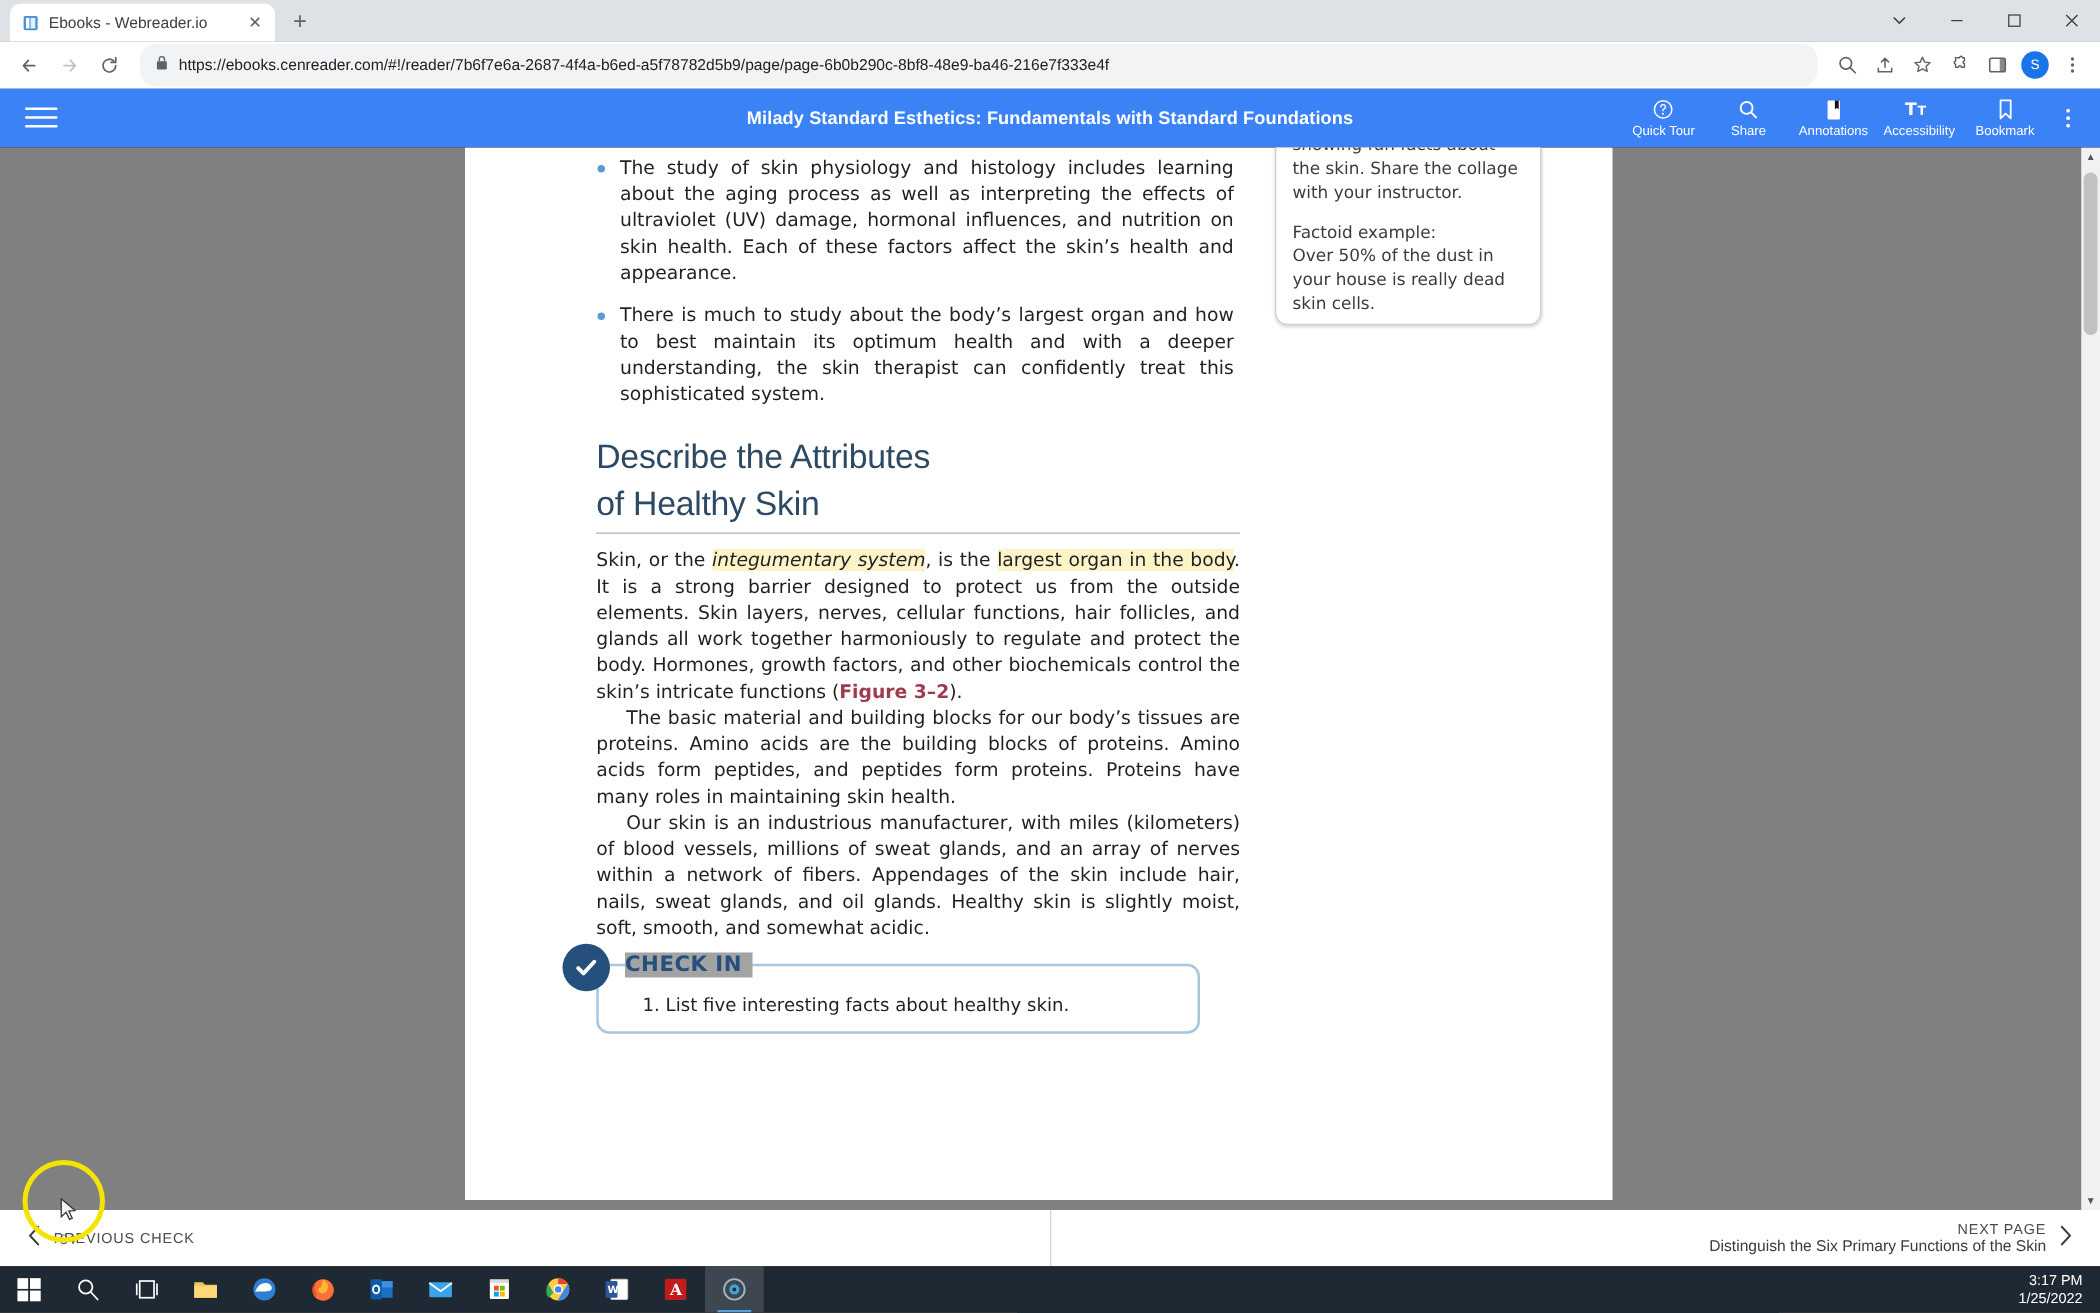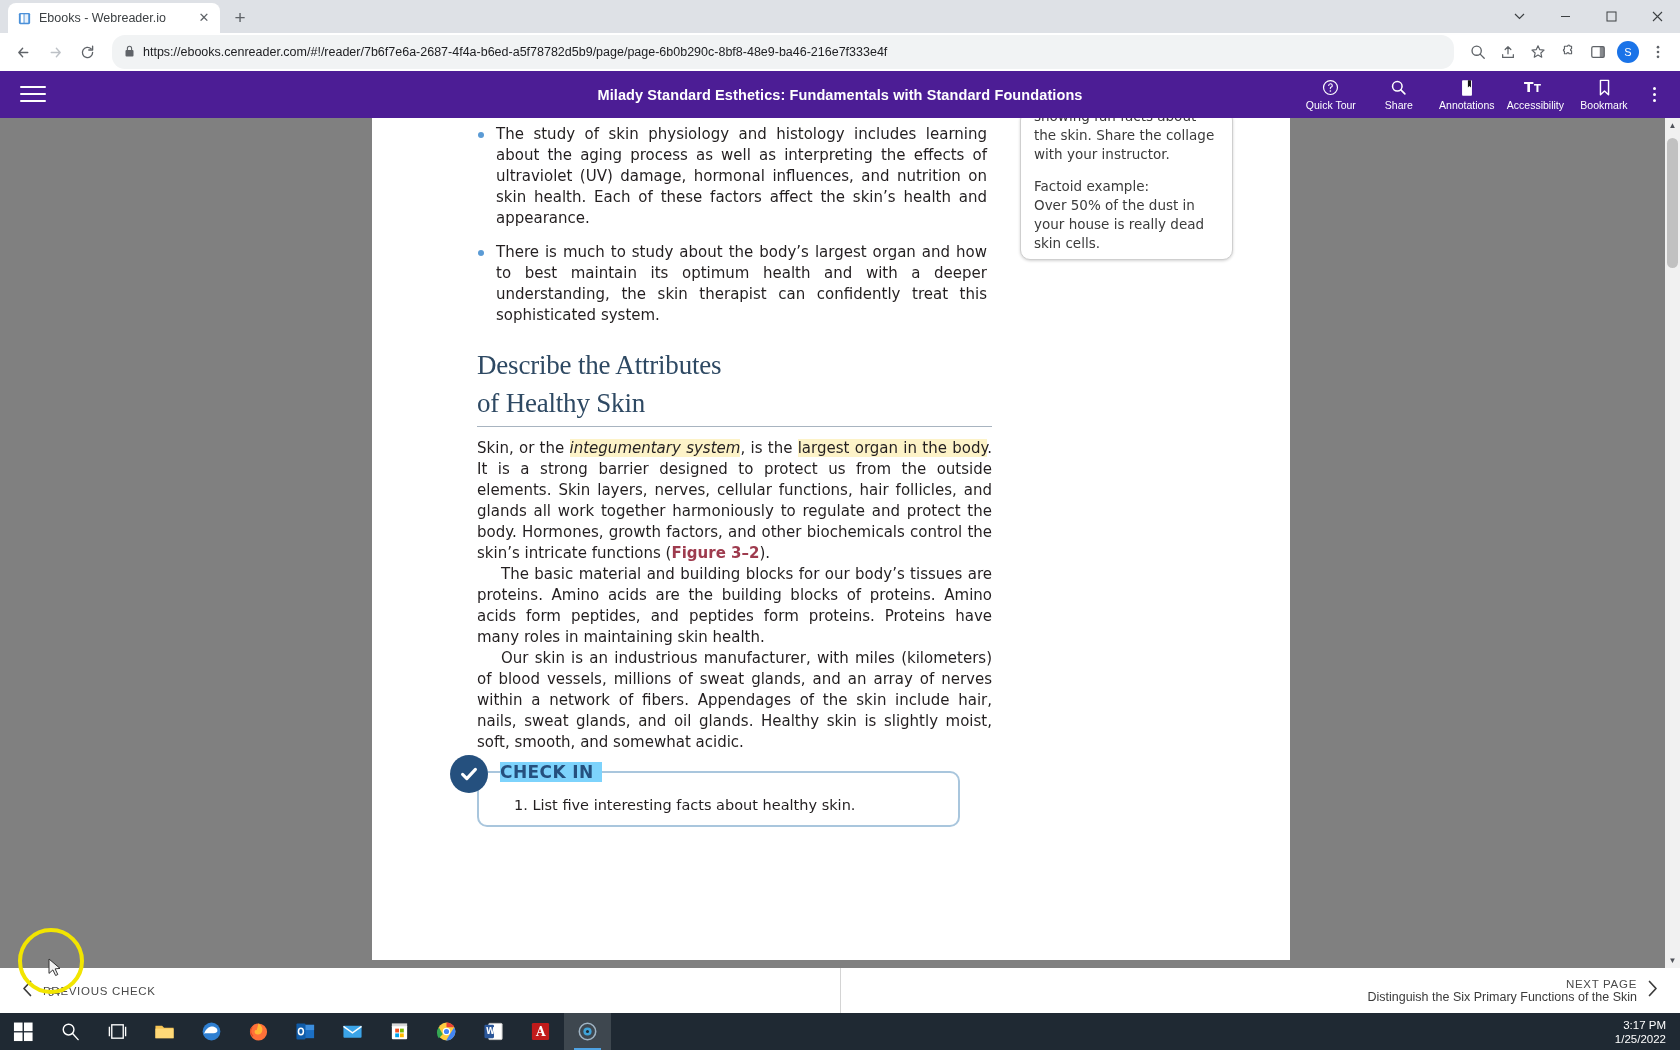--- a/index.html
+++ b/index.html
@@ -75,21 +75,21 @@
   }
   .avatar-circ {
     width: 22px; height: 22px; border-radius: 50%;
     background: #1a73e8; color: #fff; font-size: 11px;
     display: flex; align-items: center; justify-content: center;
   }
 
   
   .reader-header {
     position: absolute; left: 0; top: 71px; width: 1680px; height: 47px;
-    background: #4c1d95; color: #fff;
+    background: #3b82f6; color: #fff;
   }
   .hamburger {
     position: absolute; left: 20px; top: 11px; width: 26px; height: 24px;
     display: flex; flex-direction: column; justify-content: center; gap: 5px;
   }
   .hamburger i { display: block; height: 2px; background: #fff; border-radius: 1px; }
   .book-title {
     position: absolute; left: 0; top: 0; width: 1680px; height: 47px;
     display: flex; align-items: center; justify-content: center;
     font-size: 14.5px; font-weight: bold; letter-spacing: .1px;
@@ -131,21 +131,21 @@
     width: 6px; height: 6px; border-radius: 50%; background: #5b9bd5;
   }
   .bullet p {
     margin: 0; font-size: 15px; line-height: 21px; color: #231f20;
     text-align: justify; font-family: "DejaVu Sans", sans-serif;
   }
 
   .sect-title {
     position: absolute; left: 105px; top: 228px; width: 520px;
     font-size: 27px; line-height: 38px; color: #2e4963;
-    font-family: Liberation Serif, serif; letter-spacing: -.2px;
+    font-family: Liberation Sans, sans-serif; letter-spacing: -.2px;
   }
   .rule {
     position: absolute; left: 105px; top: 308px; width: 515px;
     height: 1px; background: #a8b4c0;
   }
 
   .body-text { position: absolute; left: 105px; top: 320px; width: 515px; }
   .body-text p {
     margin: 0; font-size: 15px; line-height: 21px; color: #231f20;
     text-align: justify; font-family: "DejaVu Sans", sans-serif;
@@ -165,21 +165,21 @@
   }
   .checkin-badge {
     position: absolute; left: 0px; top: 0px; width: 38px; height: 38px;
     border-radius: 50%; background: #25507e;
     display: flex; align-items: center; justify-content: center;
   }
   .checkin-badge svg { width: 22px; height: 22px; }
   .checkin-title {
     position: absolute; left: 50px; top: 7px; font-size: 17px;
     font-weight: bold; color: #25507e; letter-spacing: .4px;
-    background: #7dd3fc; padding-right: 8px; font-family: "DejaVu Sans", sans-serif;
+    background: #a3a3a3; padding-right: 8px; font-family: "DejaVu Sans", sans-serif;
   }
   .checkin-item {
     position: absolute; left: 64px; top: 42px; font-size: 14.5px;
     color: #231f20; font-family: "DejaVu Sans", sans-serif;
   }
   .checkin-item b { font-weight: normal; }
 
   
   .note-card {
     position: absolute; left: 648px; top: -8px; width: 213px; height: 150px;

